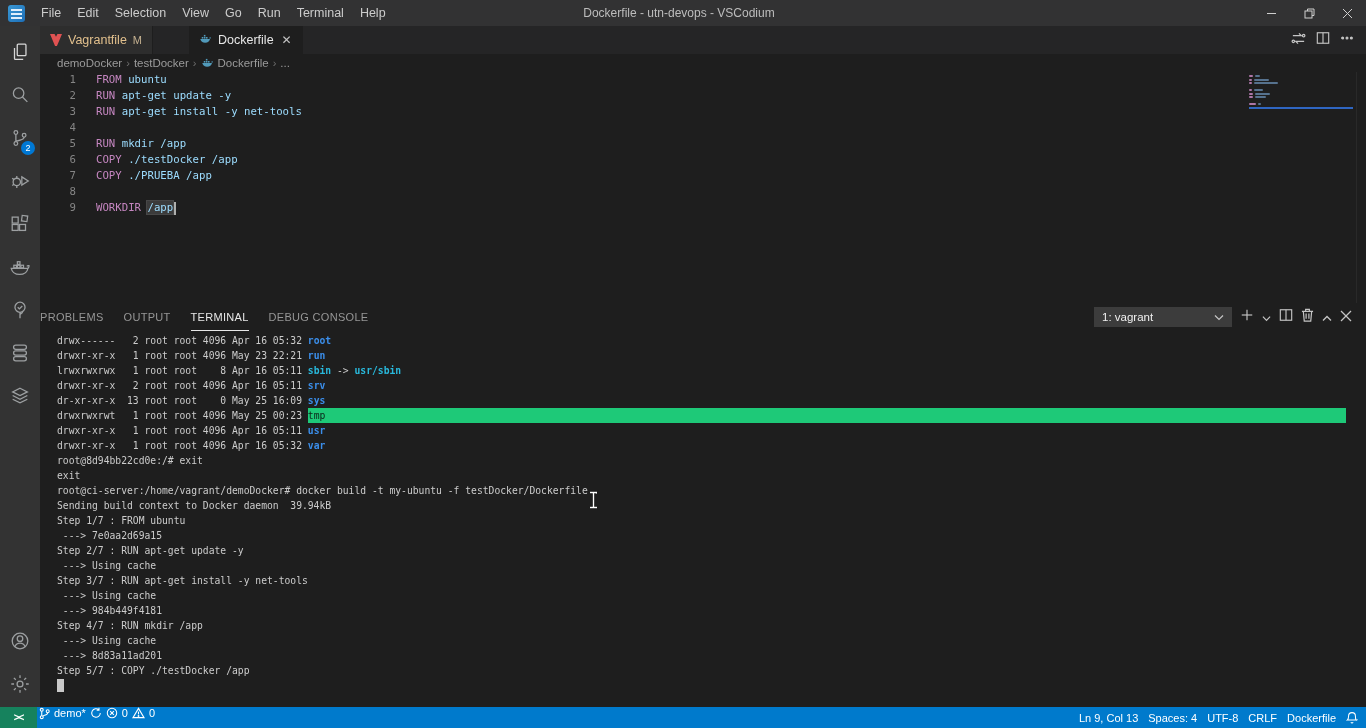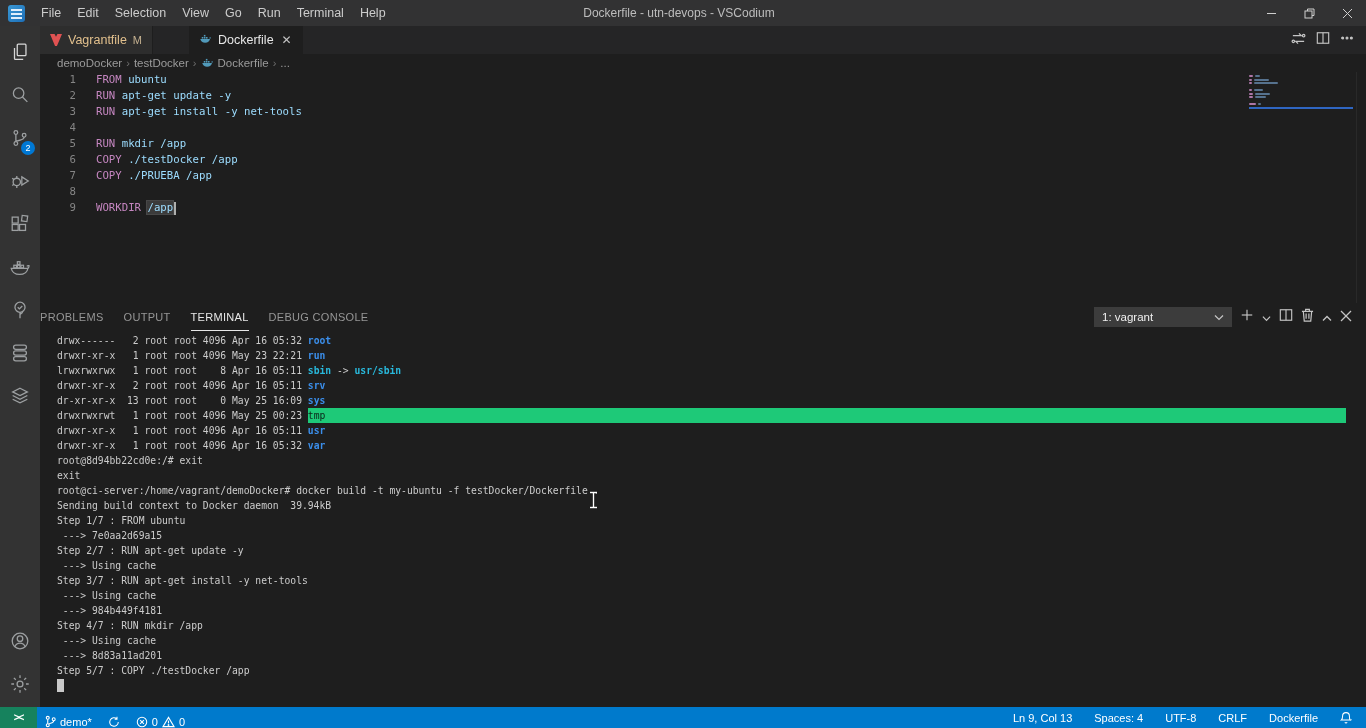--- a/index.html
+++ b/index.html
@@ -97,21 +97,21 @@
   .sym { color:#29b8db; font-weight:bold; }
   .tmp { background:#1ec978; color:#0c2418; }
   .green-fill { flex:1; background:#1ec978; margin-right:20px; }
   .term-cursor { display:inline-block; width:6.5px; height:13px; background:#c9c9c9; align-self:center; }
 
   
   .statusbar { height:21px; background:#007acc; display:flex; align-items:center; font-size:11px;
                color:#ffffff; flex:none; }
   .sb-remote { width:37px; height:100%; background:#16825d; display:flex; align-items:center;
                justify-content:center; font-weight:bold; font-size:10px; letter-spacing:-1px; }
-  .sb-item { display:flex; align-items:flex-end; gap:4px; padding:0 8px; height:100%; }
+  .sb-item { display:flex; align-items:flex-start; gap:4px; padding:0 2px; height:100%; }
   .sb-item svg { stroke:#fff; fill:none; stroke-width:1.2; }
   .sb-right { margin-left:auto; display:flex; align-items:center; gap:6px; padding-right:6px; }
 
   
   .mouse-cursor { position:absolute; left:588px; top:491px; z-index:99; }
 </style>
 </head>
 <body>
 
 <div class="window">

